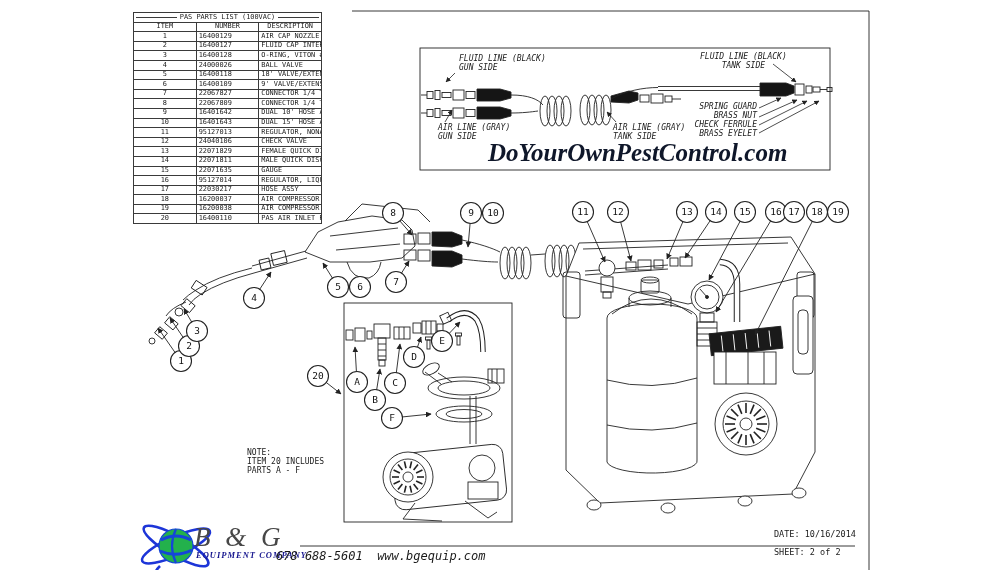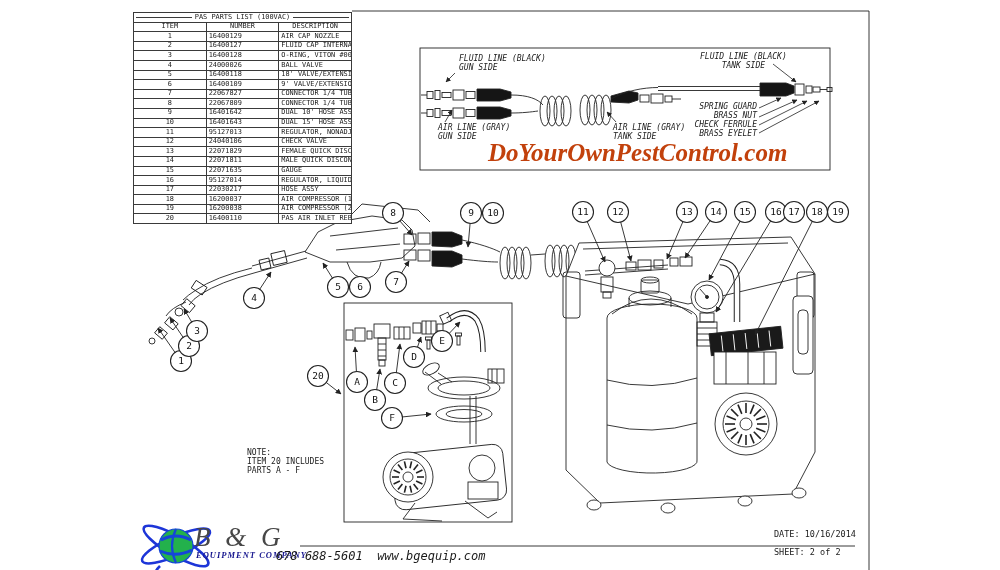--- a/index.html
+++ b/index.html
@@ -1,37 +1,37 @@
 <!DOCTYPE html>
 <html><head>
 <meta charset="utf-8">
 <style>
   html,body{margin:0;padding:0;background:#fff;}
   .page{position:relative;width:1000px;height:570px;background:#fff;overflow:hidden;
         font-family:"DejaVu Sans Mono",monospace;color:#1a1a1a;}
   .diagram-svg{position:absolute;left:0;top:0;width:1000px;height:570px;}
   
-  .parts-table{position:absolute;left:133px;top:12px;width:219px;border-collapse:collapse;
+  .parts-table{position:absolute;left:133px;top:12px;width:189px;border-collapse:collapse;
                font-size:6.9px;line-height:7.5px;table-layout:fixed;background:#fff;}
   .parts-table td,.parts-table th{border:1px solid #3a3a3a;padding:0 2px;height:8.6px;
                white-space:nowrap;overflow:hidden;font-weight:normal;}
   .parts-table .c-item{width:20px;text-align:center;}
   .parts-table .c-num{width:46px;}
   .parts-table .c-desc{width:143px;}
   .tbl-title-cell{text-align:center;}
   .title-wrap{display:flex;align-items:center;gap:3px;}
   .title-wrap .rule{flex:1;border-top:1px solid #3a3a3a;height:0;}
   .hdr{text-align:center;}
   
   .lbl{position:absolute;font-size:8px;line-height:8.6px;white-space:pre;color:#1a1a1a;font-style:italic;}
   .lbl.right{text-align:center;}
   .note{position:absolute;left:247px;top:416px;font-size:8px;line-height:9px;white-space:pre;margin-top:32px;}
   .watermark{position:absolute;left:488px;top:139px;width:300px;
              font-family:"Liberation Serif",serif;font-style:italic;font-weight:bold;
-             font-size:25px;color:#c2410c;letter-spacing:0px;white-space:nowrap;}
+             font-size:25px;color:#0f172a;letter-spacing:0px;white-space:nowrap;}
   
   .bg-name{position:absolute;left:194px;top:522px;font-family:"Liberation Serif",serif;
            font-style:italic;font-size:27px;color:#474747;letter-spacing:4px;white-space:nowrap;}
   .bg-sub{position:absolute;left:196px;top:550px;font-family:"Liberation Serif",serif;
           font-style:italic;font-weight:bold;font-size:8.5px;color:#17178f;letter-spacing:1px;white-space:nowrap;}
   .addr1{position:absolute;left:283px;top:531px;font-size:10px;white-space:pre;}
   .addr2{position:absolute;left:276px;top:549px;font-size:12px;white-space:pre;font-style:italic;}
   .date-txt{position:absolute;left:774px;top:529px;font-size:8.5px;white-space:pre;}
   .sheet-txt{position:absolute;left:774px;top:547px;font-size:8.5px;white-space:pre;}
 </style>

